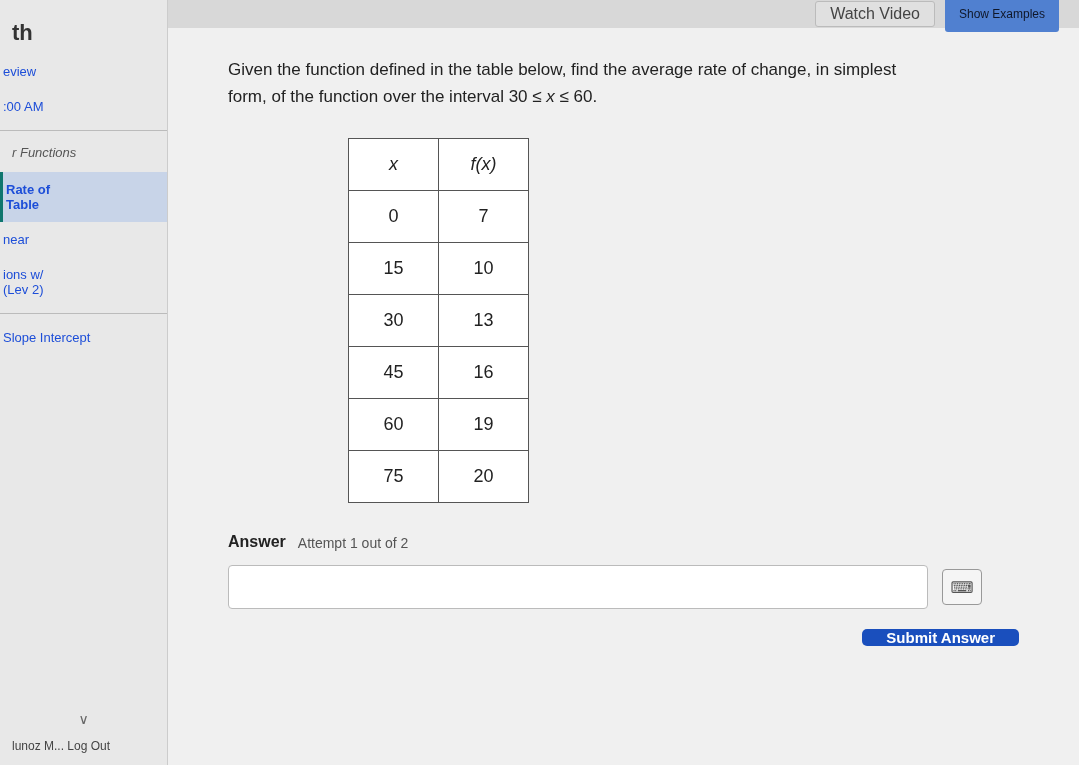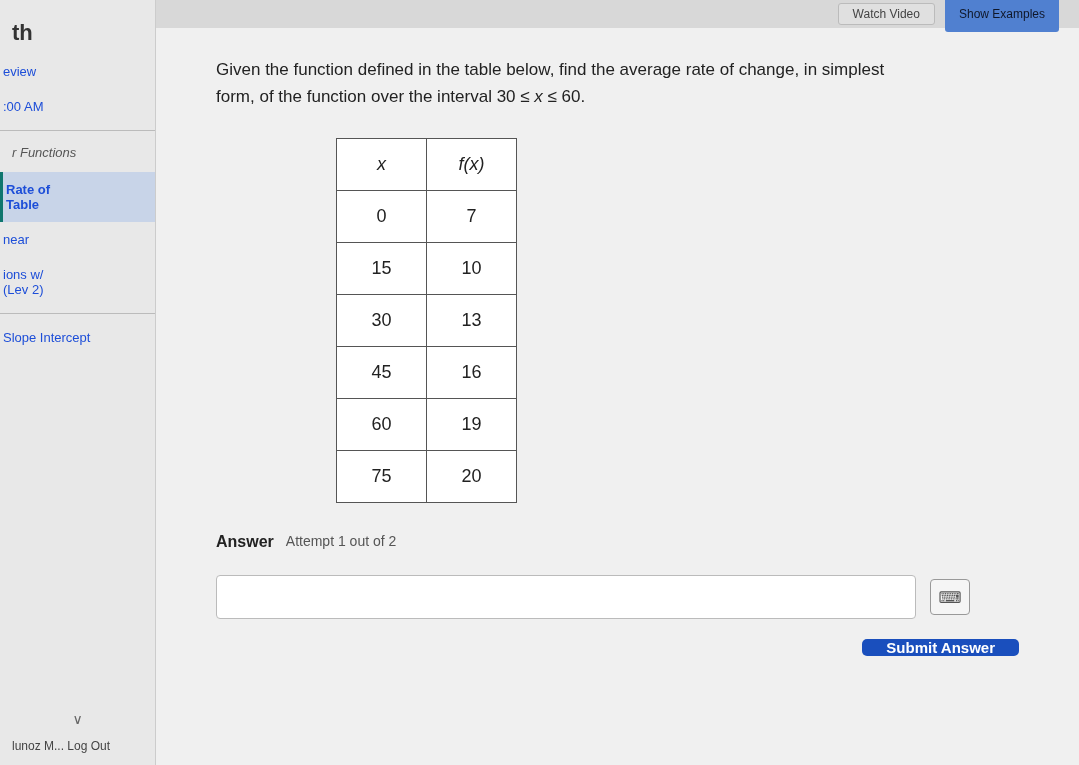--- a/index.html
+++ b/index.html
@@ -7,21 +7,21 @@
       font-family: -apple-system, BlinkMacSystemFont, 'Segoe UI', sans-serif;
       background: #d0d0d0;
       display: flex;
       width: 1079px;
       min-height: 765px;
       overflow: hidden;
     }
 
     
     .sidebar {
-      width: 156px;
+      width: 168px;
       min-height: 765px;
       background: #e8e8e8;
       display: flex;
       flex-direction: column;
       padding: 0;
       flex-shrink: 0;
       border-right: 1px solid #ccc;
     }
 
     .sidebar-title {
@@ -109,21 +109,21 @@
       border-radius: 3px;
       font-size: 12px;
       cursor: pointer;
     }
 
     .top-bar-watch {
       background: #e0e0e0;
       border: 1px solid #bbb;
       padding: 3px 14px;
       border-radius: 3px;
-      font-size: 12px;
+      font-size: 16px;
       color: #444;
     }
 
     
     .problem-area {
       margin-top: 26px;
       padding: 0 20px;
     }
 
     .problem-text {
@@ -163,23 +163,23 @@
     }
 
     
     .answer-area {
       margin-top: 20px;
       padding: 0 20px;
     }
 
     .answer-label-row {
       display: flex;
-      align-items: flex-start;
+      align-items: flex-end;
       gap: 12px;
-      margin-bottom: 24px;
+      margin-bottom: 14px;
     }
 
     .answer-label {
       font-size: 16px;
       font-weight: 700;
       color: #222;
     }
 
     .attempt-text {
       font-size: 14px;

